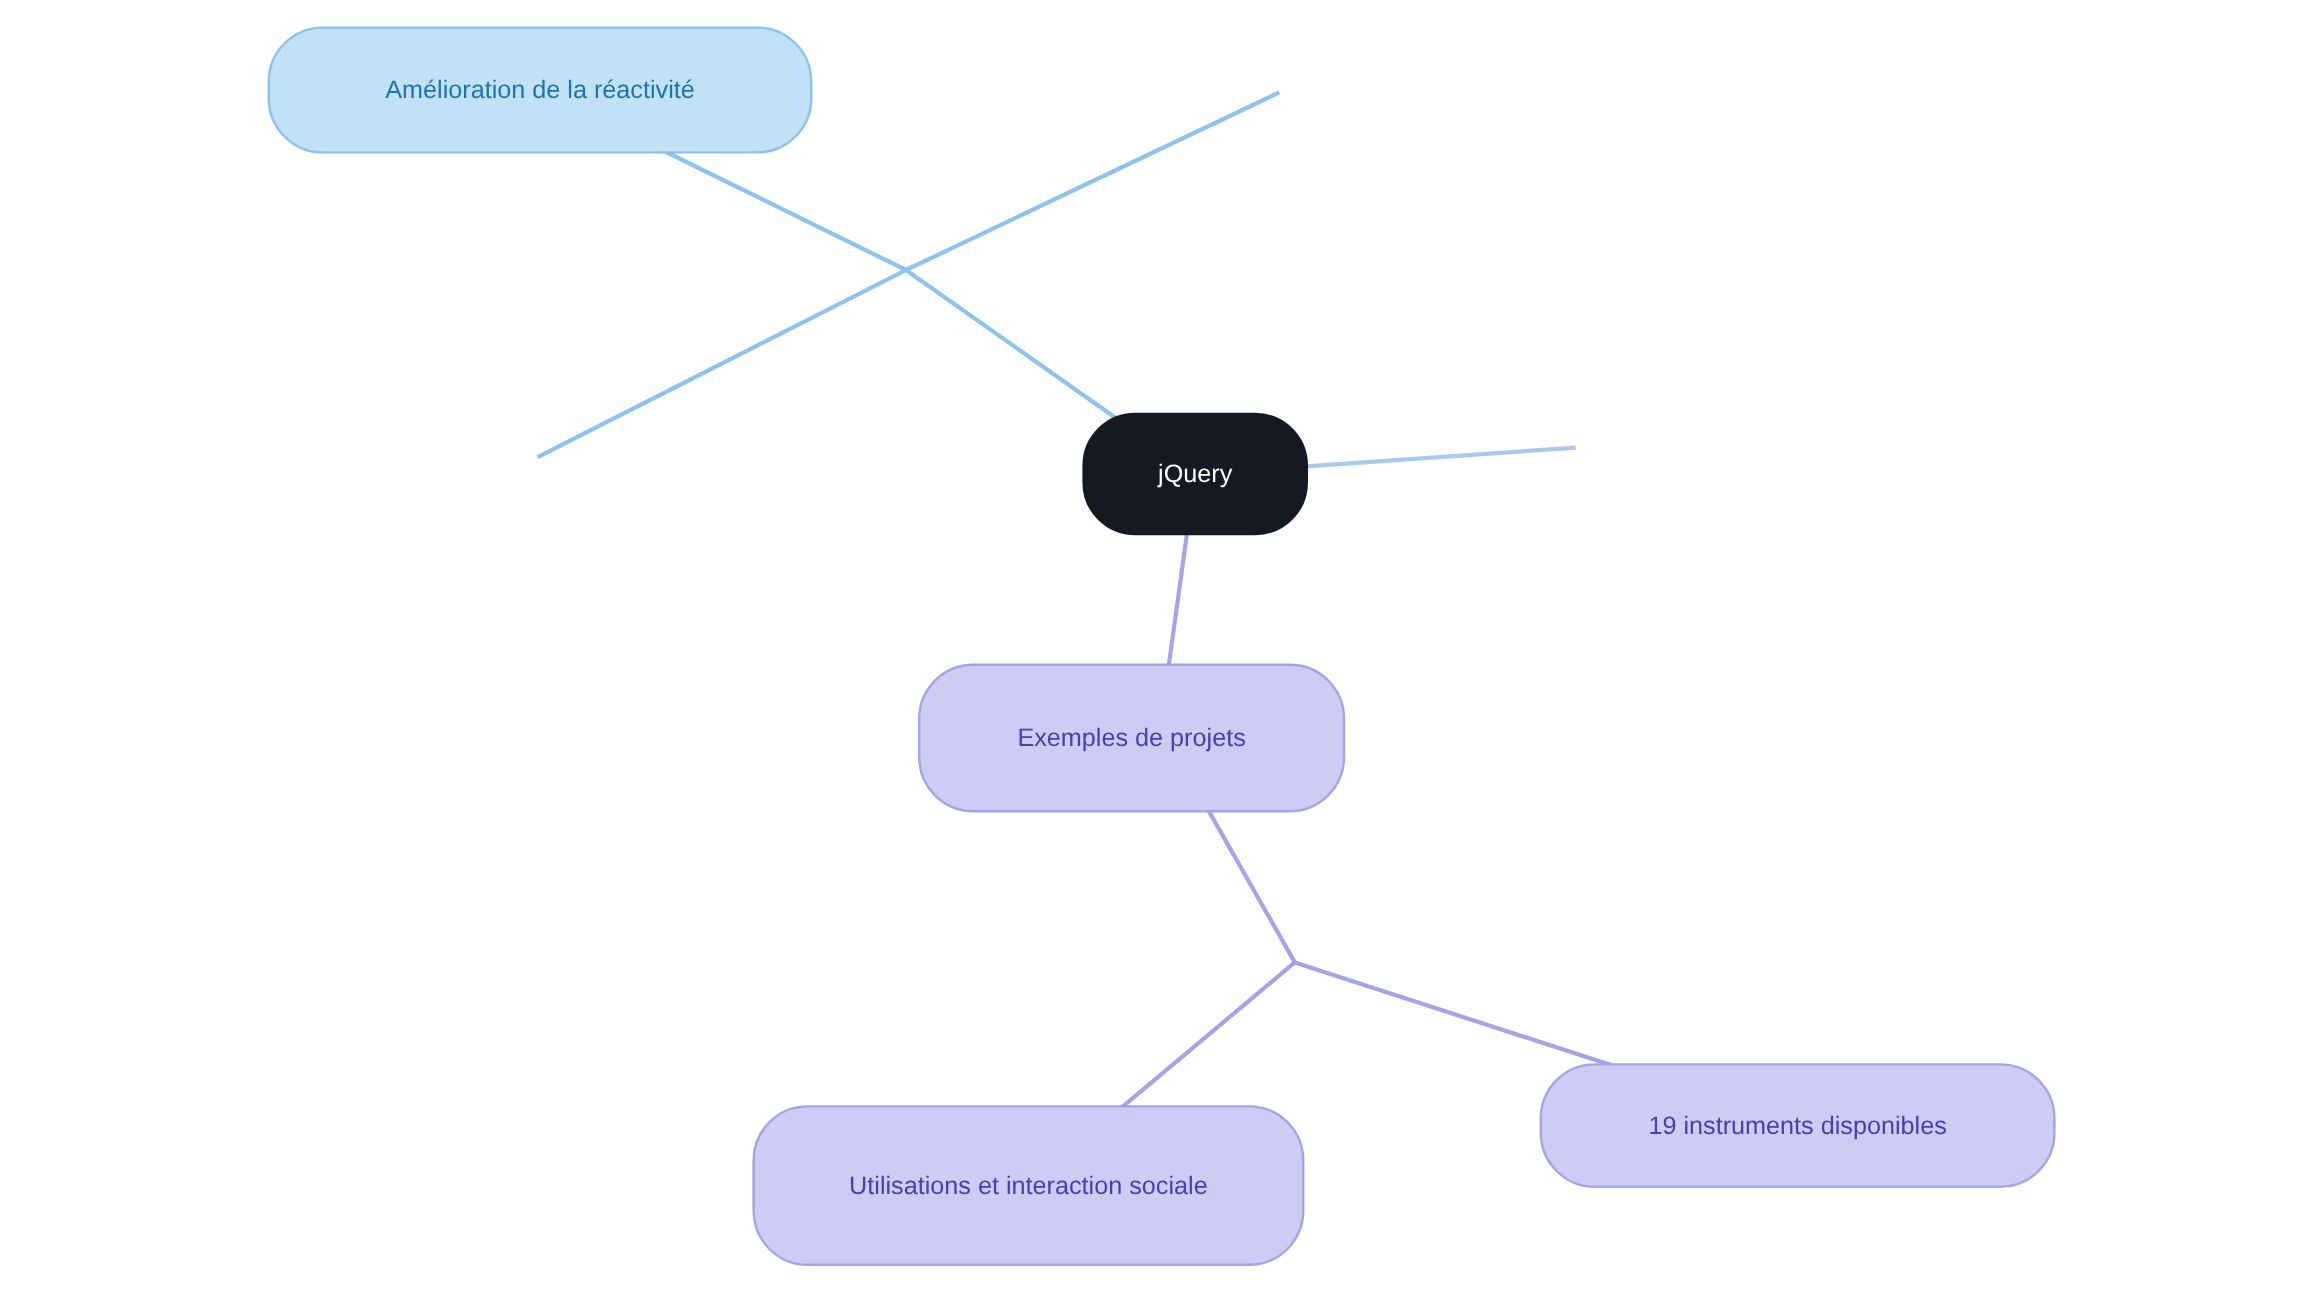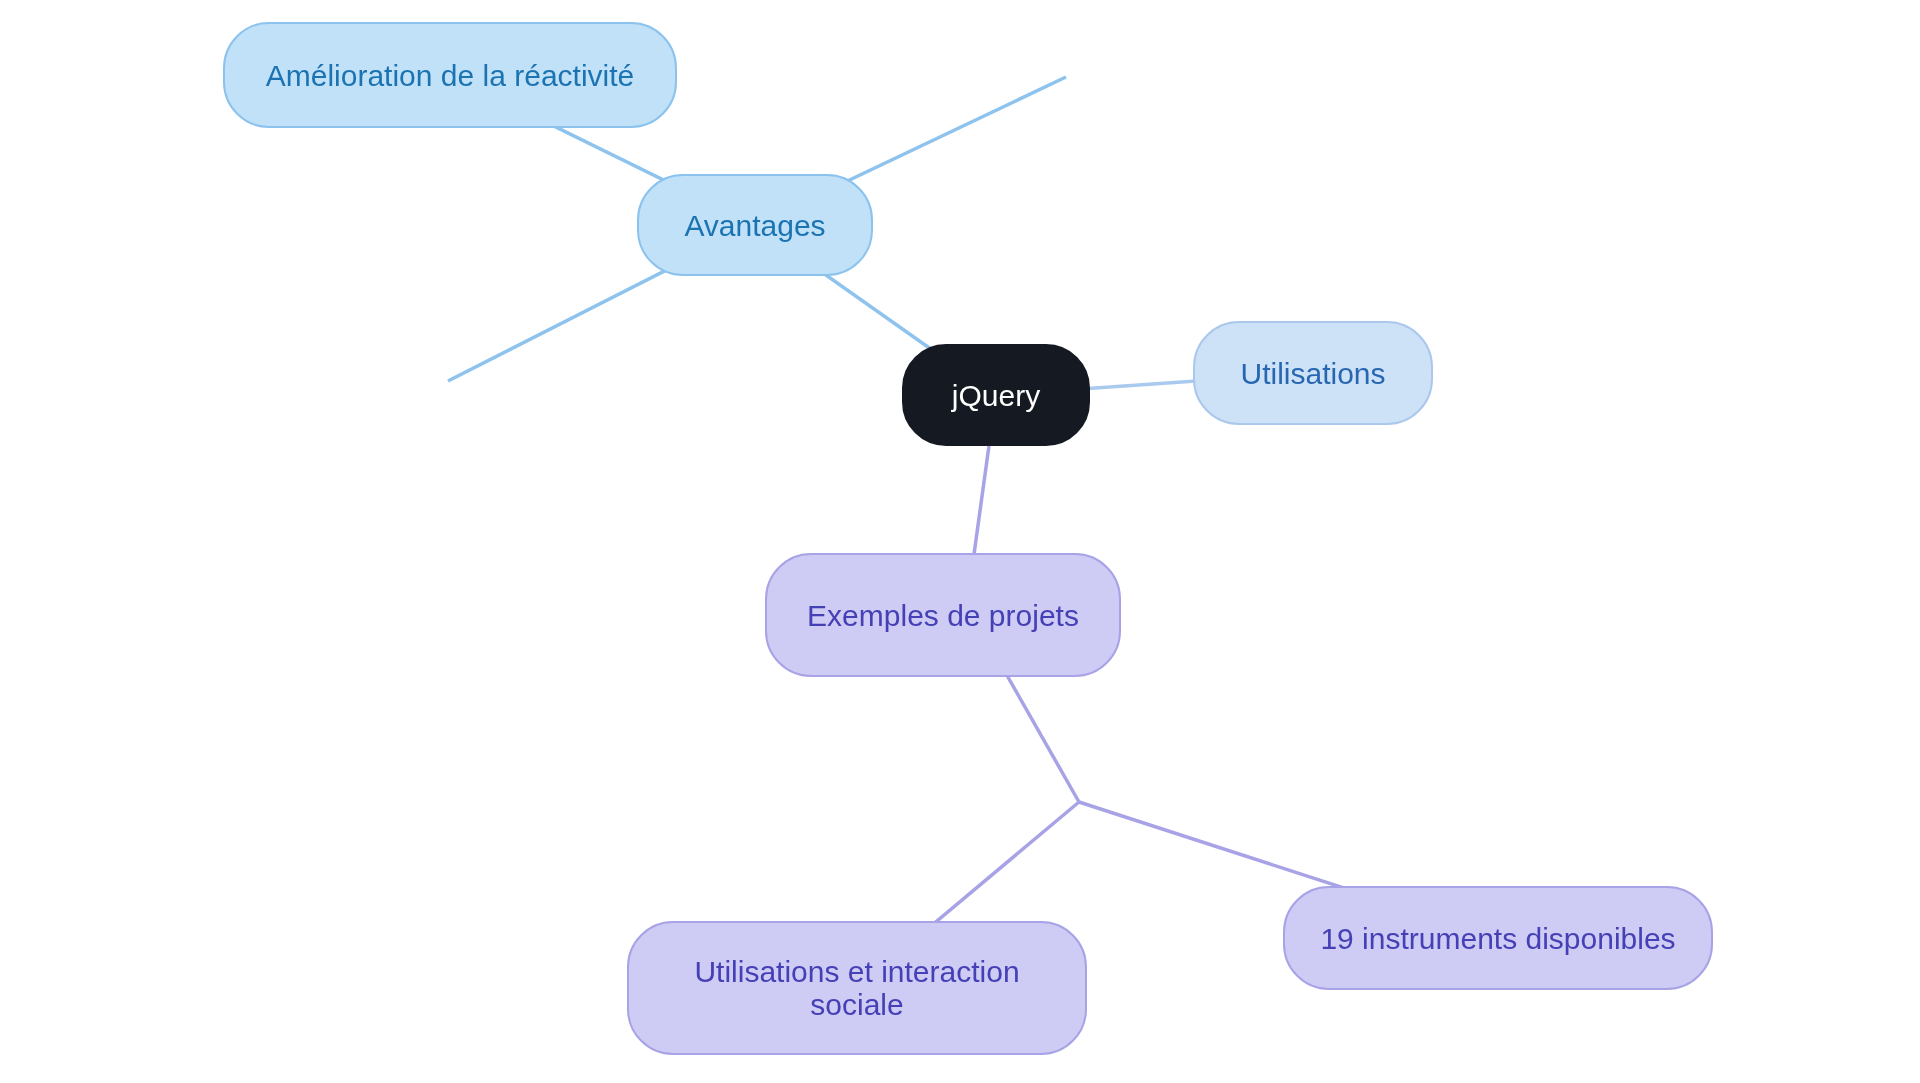--- a/index.html
+++ b/index.html
@@ -25,21 +25,21 @@
   .edge-blue   { stroke: #8ec3ee; stroke-width: 3.5; }
   .edge-blue-light { stroke: #a9c9ee; stroke-width: 3.5; }
   .edge-purple { stroke: #a7a3e6; stroke-width: 3.5; }
   .node {
     position: absolute;
     display: flex;
     align-items: center;
     justify-content: center;
     text-align: center;
     border-radius: 46px;
-    font-size: 30px;
+    font-size: 21px;
     line-height: 33px;
     box-sizing: border-box;
     padding: 8px 28px;
     cursor: default;
     user-select: none;
   }
   .node-blue {
     background: #c0e1f8;
     border: 2px solid #8bc3ee;
     color: #1b74b1;
@@ -87,28 +87,22 @@
     <line class="edge-purple" x1="967" y1="605" x2="1079" y2="802"></line>
     <line class="edge-purple" x1="1079" y1="802" x2="857" y2="988"></line>
     <line class="edge-purple" x1="1079" y1="802" x2="1498" y2="938"></line>
   </svg>
 
   <div class="node node-blue" id="n-amelioration">
     <span>Amélioration de la réactivité</span>
   </div>
 
 
-  <div class="node node-blue" id="n-avantages">
-    <span>Avantages</span>
-  </div>
 
 
-  <div class="node node-blue-light" id="n-utilisations">
-    <span>Utilisations</span>
-  </div>
 
   <div class="node node-purple" id="n-exemples">
     <span>Exemples de projets</span>
   </div>
 
 
   <div class="node node-purple" id="n-collaboration">
     <span>Utilisations et interaction sociale</span>
   </div>
 

